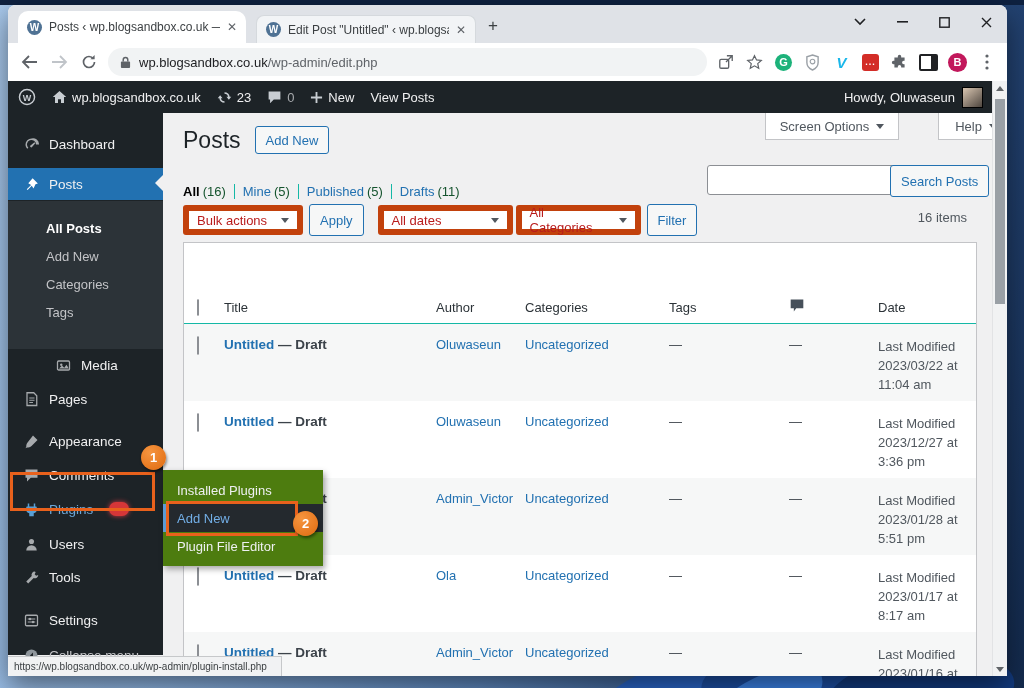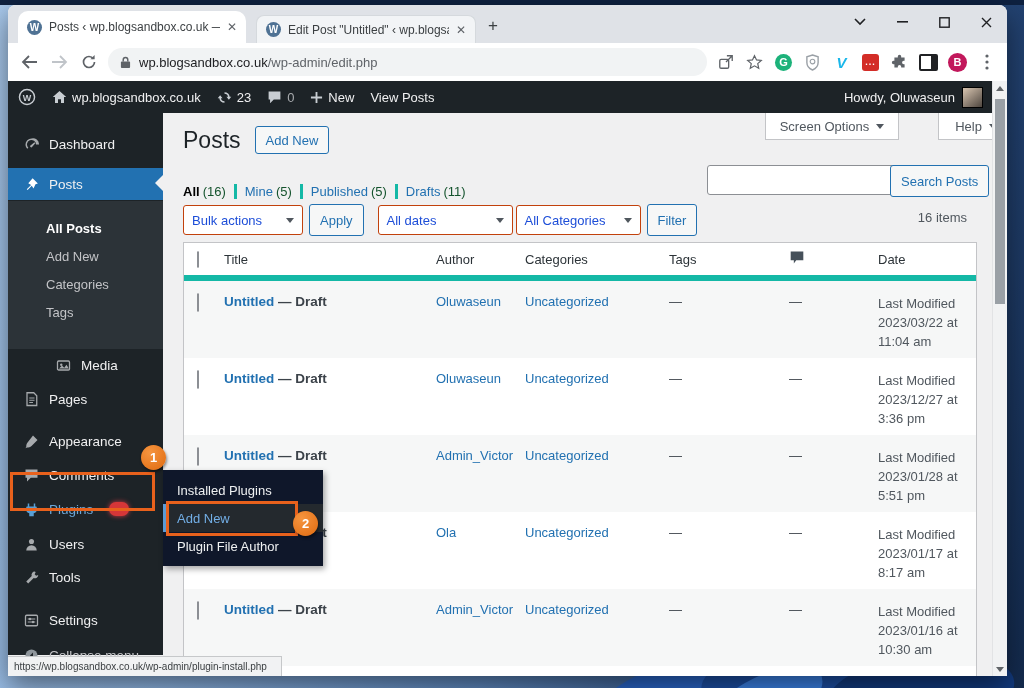--- a/index.html
+++ b/index.html
@@ -72,46 +72,46 @@
   .h1row h1{margin:0;font-size:23px;font-weight:400;color:#1d2327;}
   .btn-sec{height:30px;display:inline-flex;align-items:center;padding:0 10px;border:1px solid #2271b1;
     border-radius:3px;background:#f6f7f7;color:#2271b1;font-size:13px;}
   .btn-addnew{height:26px;}
   .searchbox{position:absolute;left:544px;top:52px;width:176px;height:28px;background:#fff;
     border:1px solid #8c8f94;border-radius:3px;font-size:13px;padding:0 6px;box-sizing:content-box;}
   .searchbtn{position:absolute;left:727px;top:52px;}
   .views{position:absolute;left:20px;top:71px;font-size:13px;color:#646970;display:flex;}
   .view{padding:0 8px;}
   .view:first-child{padding-left:0;}
-  .view + .view{border-left:3px solid #14b8a6;}
+  .view + .view{border-left:1px solid #14b8a6;}
   .view .lbl{color:#2271b1;}
   .view.current .lbl{color:#000;font-weight:bold;}
   .view .cnt{color:#14532d;margin-left:3px;}
   .filters{position:absolute;left:20px;top:91px;display:flex;align-items:center;}
-  .select{height:30px;border:1px solid #c2410c;border-radius:3px;background:#fff;color:#1d4ed8;
+  .select{height:30px;border:6px solid #c2410c;border-radius:3px;background:#fff;color:#b91c1c;
     font-size:13px;display:flex;align-items:center;justify-content:space-between;padding:0 8px;box-sizing:border-box;}
   .sel-chev{width:0;height:0;border:4px solid transparent;border-top:5px solid #50575e;margin-top:4px;margin-left:10px;}
   .items-count{position:absolute;right:26px;top:97px;font-size:13px;color:#50575e;}
   
   .table{position:absolute;left:20px;top:129px;width:794px;background:#fff;border:1px solid #c3c4c7;box-sizing:border-box;}
   .trow{display:grid;grid-template-columns:40px 212px 89px 144px 120px 89px 100px;}
-  .thead{height:32px;align-items:center;border-bottom:6px solid #14b8a6;font-size:13px;color:#2c3338;}
+  .thead{height:32px;align-items:center;border-bottom:1px solid #14b8a6;font-size:13px;color:#2c3338;margin-top:48px;}
   .brow{height:77px;align-items:start;}
   .brow.alt{background:#f6f7f7;}
   .brow > div{padding-top:13px;}
   .cb{width:15px;height:15px;border:1px solid #8c8f94;border-radius:4px;background:#fff;margin-left:13px;}
   .thead .cb{margin-top:0;}
   .tcell{font-size:13px;}
   .title-link{color:#2271b1;font-weight:bold;font-size:13.5px;}
   .title-rest{color:#3c434a;font-weight:bold;font-size:13.5px;}
   .cell-link{color:#2271b1;}
   .dash{color:#3c434a;}
   .datecell div{font-size:13px;color:#50575e;line-height:19px;}
   
-  .flyout{position:absolute;left:155px;top:389px;width:160px;height:96px;background:#0f172a;
+  .flyout{position:absolute;left:155px;top:389px;width:160px;height:96px;background:#4d7c0f;
     box-shadow:2px 3px 6px rgba(0,0,0,.35);padding:6px 0;box-sizing:border-box;z-index:5;}
   .fly-item{height:28px;display:flex;align-items:center;padding:0 14px;color:#eef0f1;font-size:13px;}
   .fly-item.active{color:#72aee6;background:#24292e;box-shadow:inset 4px 0 0 #5b9bd5;}
   .hlbox{position:absolute;border:3px solid #e8611c;z-index:6;}
   .hlbox1{left:2px;top:391px;width:139px;height:33px;}
   .hlbox2{left:158px;top:420px;width:126px;height:29px;}
   .numc{position:absolute;width:25px;height:25px;border-radius:50%;z-index:7;color:#fff;font-size:13px;
     font-weight:bold;display:flex;align-items:center;justify-content:center;
     background:radial-gradient(circle at 35% 30%,#f6953f,#df6a10);box-shadow:1px 2px 3px rgba(0,0,0,.45);}
   .num1{left:133px;top:364px;}
@@ -510,21 +510,21 @@
                   <div>Last Modified</div>
                 </div>
   </div>
 </div>
         </div>
       </div>
 
       <div class="flyout">
         <div class="fly-item">Installed Plugins</div>
         <div class="fly-item active">Add New</div>
-        <div class="fly-item">Plugin File Author</div>
+        <div class="fly-item">Plugin File Editor</div>
       </div>
 
       <div class="hlbox hlbox1"></div>
       <div class="hlbox hlbox2"></div>
       <div class="numc num1">1</div>
       <div class="numc num2">2</div>
 
       <div class="statusbar">https://wp.blogsandbox.co.uk/wp-admin/plugin-install.php</div>
     </div>
 

